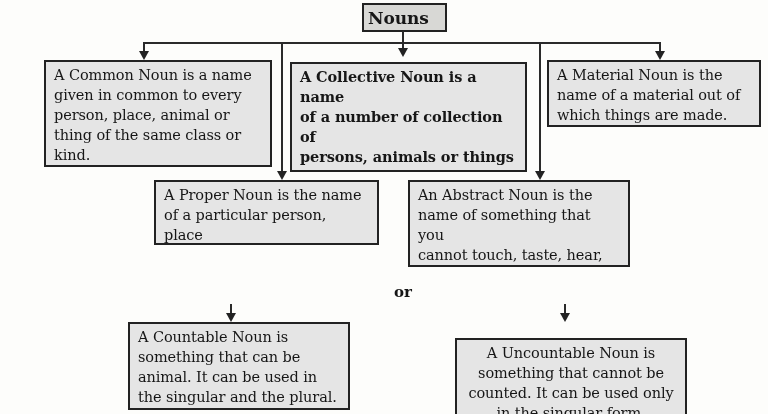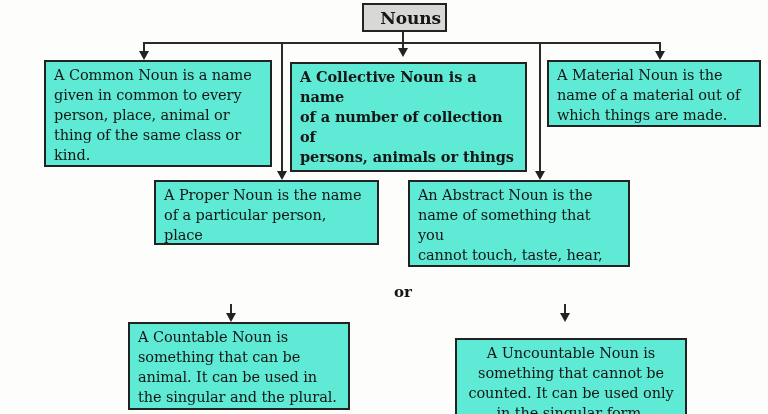--- a/index.html
+++ b/index.html
@@ -11,32 +11,32 @@
   .canvas{
     position:relative;
     width:768px;height:414px;
     background:#fdfdfb;
     overflow:hidden;
   }
   .box{
     position:absolute;
     box-sizing:border-box;
     border:2px solid #222222;
-    background:#5eead4;
+    background:#e5e5e5;
     font-size:14.5px;
     line-height:20px;
     letter-spacing:-0.1px;
     padding:3px 8px;
     white-space:pre-line;
     overflow:hidden;
   }
   .shaded{
     background:#d8d8d5;
     font-weight:bold;
-    text-align:right;
+    text-align:left;
     white-space:nowrap;
     padding:2px 4px;
   }
   .title-box{
     font-size:17px;
     line-height:22px;
   }
   .subtype-box{
     font-size:16px;
     line-height:21px;

